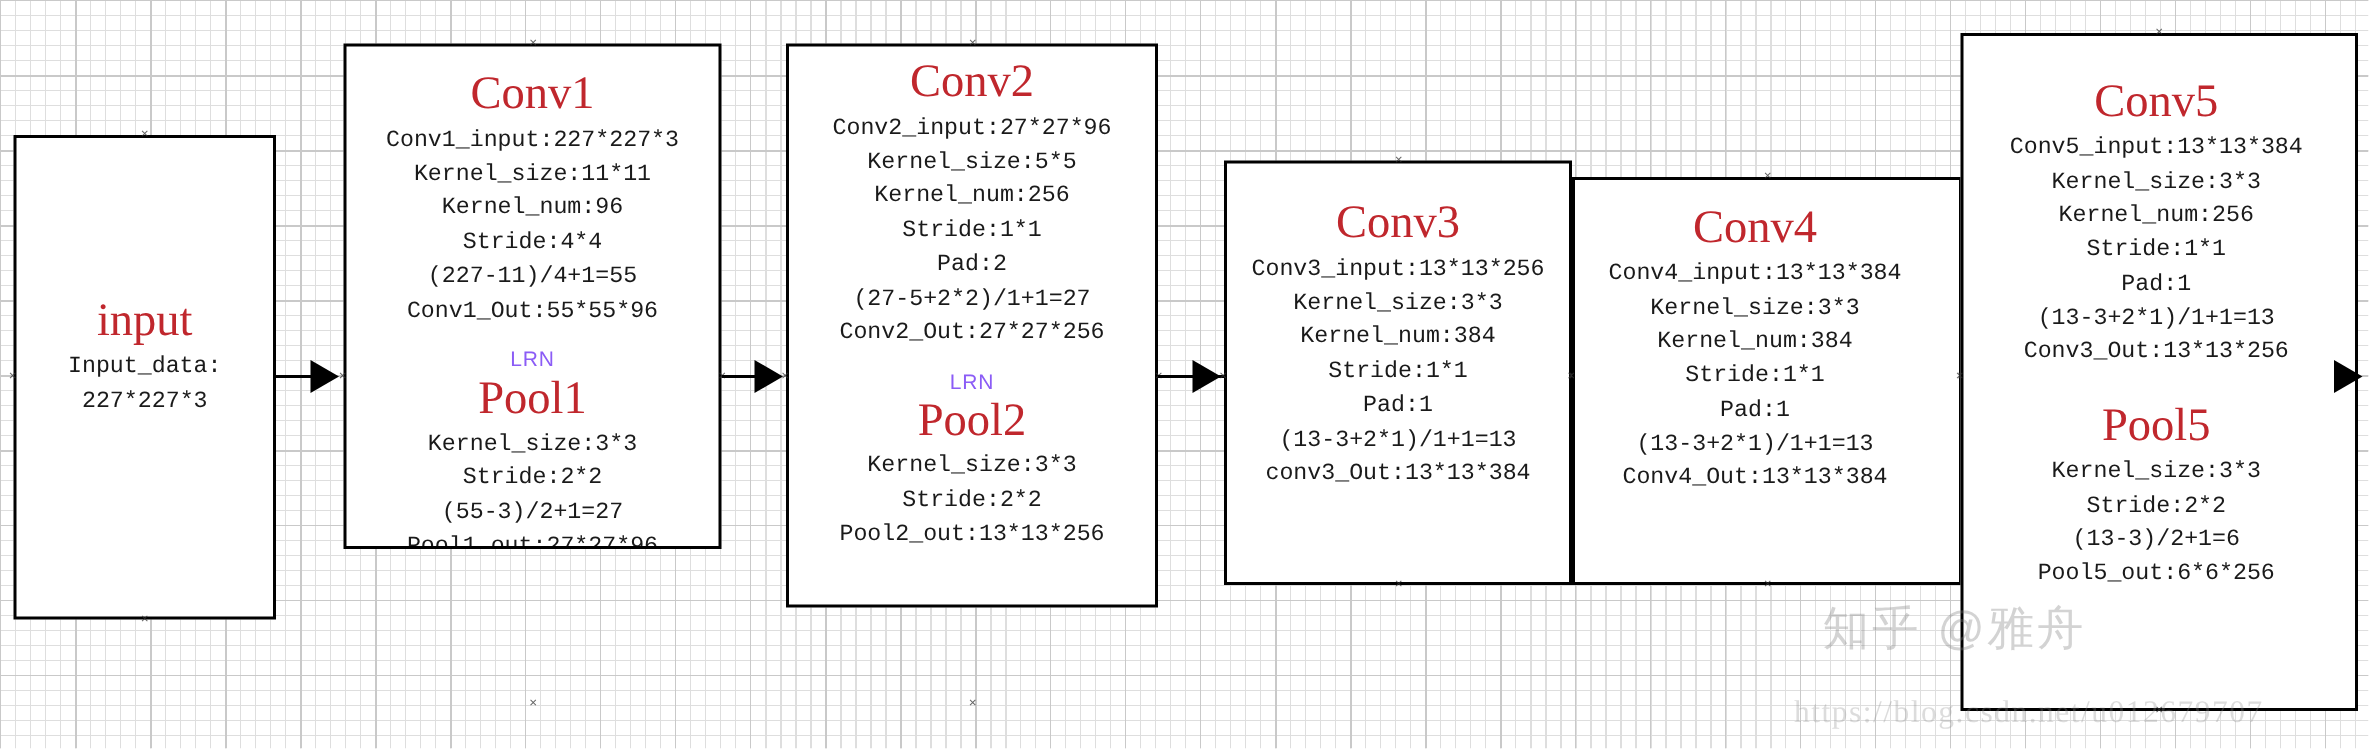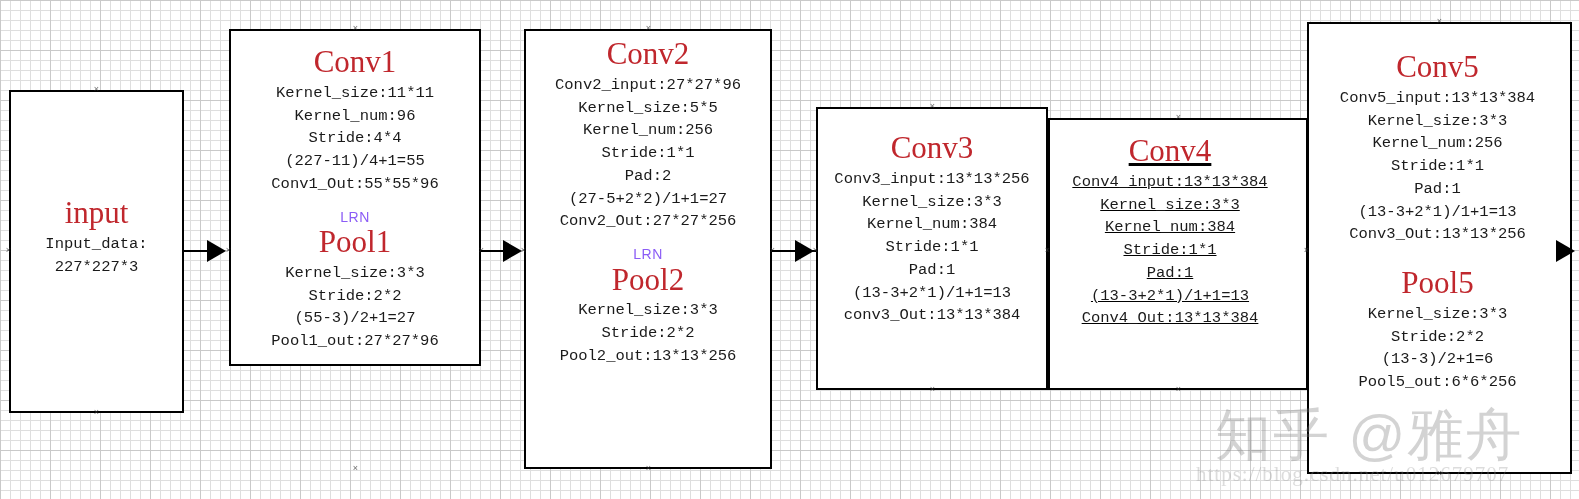--- a/index.html
+++ b/index.html
@@ -93,21 +93,21 @@
     text-align: center;
     font-family: "Liberation Sans", sans-serif;
     opacity: 0.75;
   }
 
   
   .wm-main {
     position: absolute;
     left: 1215px;
     top: 398px;
-    font-size: 56px;
+    font-size: 31px;
     font-family: "Liberation Sans", sans-serif;
     color: rgba(120,120,120,0.33);
     white-space: nowrap;
     letter-spacing: 2px;
     pointer-events: none;
   }
   .wm-url {
     position: absolute;
     left: 1196px;
     top: 462px;
@@ -137,20 +137,21 @@
   <div class="handle" style="left:5px; top:247px;">×</div>
   <div class="handle" style="left:93px; top:409px;">×</div>
 
   <div class="conn" style="left:184px; top:250px; width:32px;"></div>
   <div class="arrow" style="left:207px; top:240px;"></div>
 
   <div class="node" style="left:229px; top:29px; width:252px; height:337px;">
     <div style="position:absolute; left:0; right:0; top:14px;">
       <div class="title">Conv1</div>
       <div class="lines pad-top-sm">
+        <div>Conv1_input:227*227*3</div>
         <div>Kernel_size:11*11</div>
         <div>Kernel_num:96</div>
         <div>Stride:4*4</div>
         <div>(227-11)/4+1=55</div>
         <div>Conv1_Out:55*55*96</div>
       </div>
       <div class="gap"></div>
       <div class="lrn">LRN</div>
       <div class="title">Pool1</div>
       <div class="lines pad-top-sm">
@@ -162,21 +163,21 @@
     </div>
   </div>
   <div class="handle" style="left:352px; top:25px;">×</div>
   <div class="handle" style="left:225px; top:247px;">×</div>
   <div class="handle" style="left:478px; top:247px;">×</div>
   <div class="handle" style="left:352px; top:465px;">×</div>
 
   <div class="conn" style="left:481px; top:250px; width:31px;"></div>
   <div class="arrow" style="left:503px; top:240px;"></div>
 
-  <div class="node" style="left:524px; top:29px; width:248px; height:440px;">
+  <div class="node" style="left:524px; top:29px; width:248px; height:376px;">
     <div style="position:absolute; left:0; right:0; top:6px;">
       <div class="title">Conv2</div>
       <div class="lines pad-top-sm">
         <div>Conv2_input:27*27*96</div>
         <div>Kernel_size:5*5</div>
         <div>Kernel_num:256</div>
         <div>Stride:1*1</div>
         <div>Pad:2</div>
         <div>(27-5+2*2)/1+1=27</div>
         <div>Conv2_Out:27*27*256</div>
@@ -212,21 +213,21 @@
         <div>conv3_Out:13*13*384</div>
       </div>
     </div>
   </div>
   <div class="handle" style="left:929px; top:103px;">×</div>
   <div class="handle" style="left:812px; top:247px;">×</div>
   <div class="handle" style="left:1045px; top:247px;">×</div>
   <div class="handle" style="left:929px; top:386px;">×</div>
 
   <div class="node" style="left:1048px; top:118px; width:260px; height:272px;">
-    <div style="position:absolute; left:0; right:16px; top:14px;text-decoration:underline;">
+    <div style="position:absolute; left:0; right:16px; top:14px;">
       <div class="title">Conv4</div>
       <div class="lines pad-top-sm">
         <div>Conv4_input:13*13*384</div>
         <div>Kernel_size:3*3</div>
         <div>Kernel_num:384</div>
         <div>Stride:1*1</div>
         <div>Pad:1</div>
         <div>(13-3+2*1)/1+1=13</div>
         <div>Conv4_Out:13*13*384</div>
       </div>

